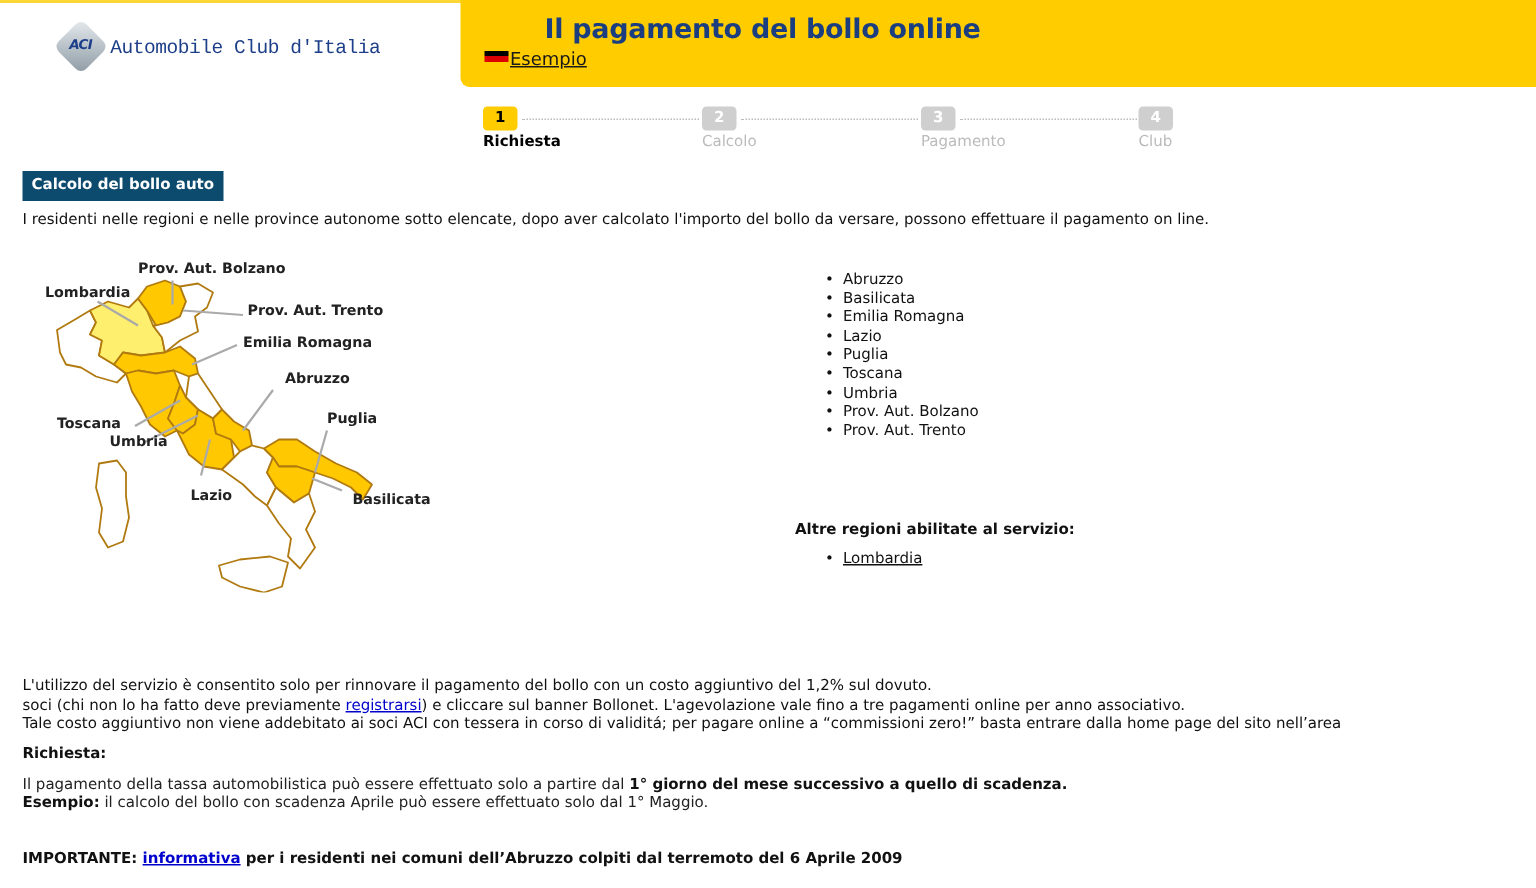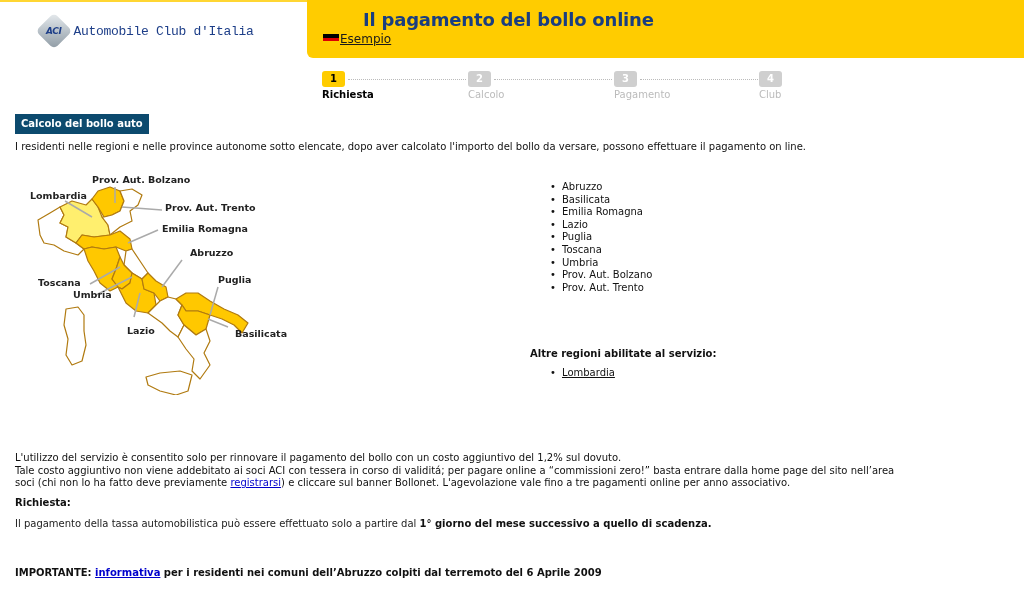--- a/index.html
+++ b/index.html
@@ -176,24 +176,25 @@
 
 <div class="list-block2">
   <div class="list-title">Altre regioni abilitate al servizio:</div>
   <ul class="list">
     <li><a>Lombardia</a></li>
   </ul>
 </div>
 
 <div class="notice">
   <div>L'utilizzo del servizio è consentito solo per rinnovare il pagamento del bollo con un costo aggiuntivo del 1,2% sul dovuto.</div>
+  <div><span>soci (chi non lo ha fatto deve previamente </span><a>registrarsi</a><span>) e cliccare sul banner Bollonet. L'agevolazione vale fino a tre pagamenti online per anno associativo.</span></div>
   <div>Tale costo aggiuntivo non viene addebitato ai soci ACI con tessera in corso di validitá; per pagare online a “commissioni zero!” basta entrare dalla home page del sito nell’area</div>
-  <div><span>soci (chi non lo ha fatto deve previamente </span><a>registrarsi</a><span>) e cliccare sul banner Bollonet. L'agevolazione vale fino a tre pagamenti online per anno associativo.</span></div>
 </div>
 
 <div class="attn-title">Richiesta:</div>
 <div class="attn-body">
   <div><span>Il pagamento della tassa automobilistica può essere effettuato solo a partire dal </span><b>1° giorno del mese successivo a quello di scadenza.</b></div>
+  <div><b>Esempio:</b><span> il calcolo del bollo con scadenza Aprile può essere effettuato solo dal 1° Maggio.</span></div>
 </div>
 
 <div class="important">
   <span>IMPORTANTE: </span><a>informativa</a><span> per i residenti nei comuni dell’Abruzzo colpiti dal terremoto del 6 Aprile 2009</span>
 </div>
 
 </body></html>

